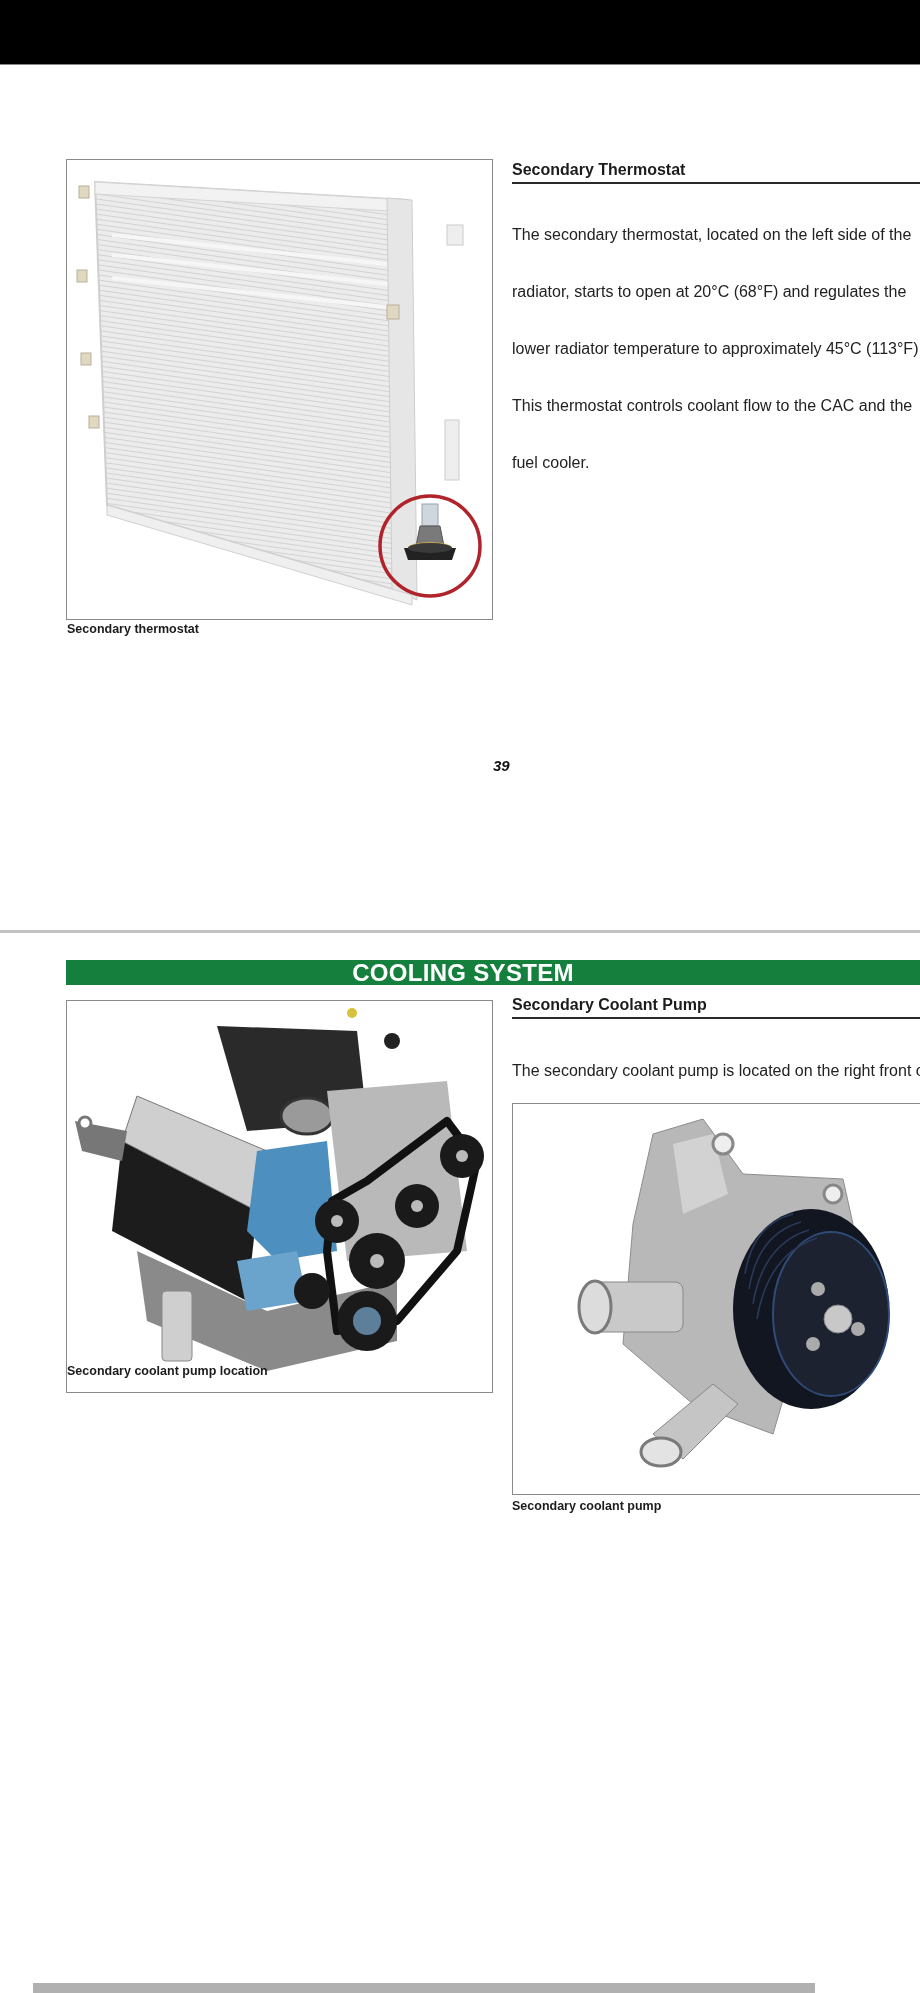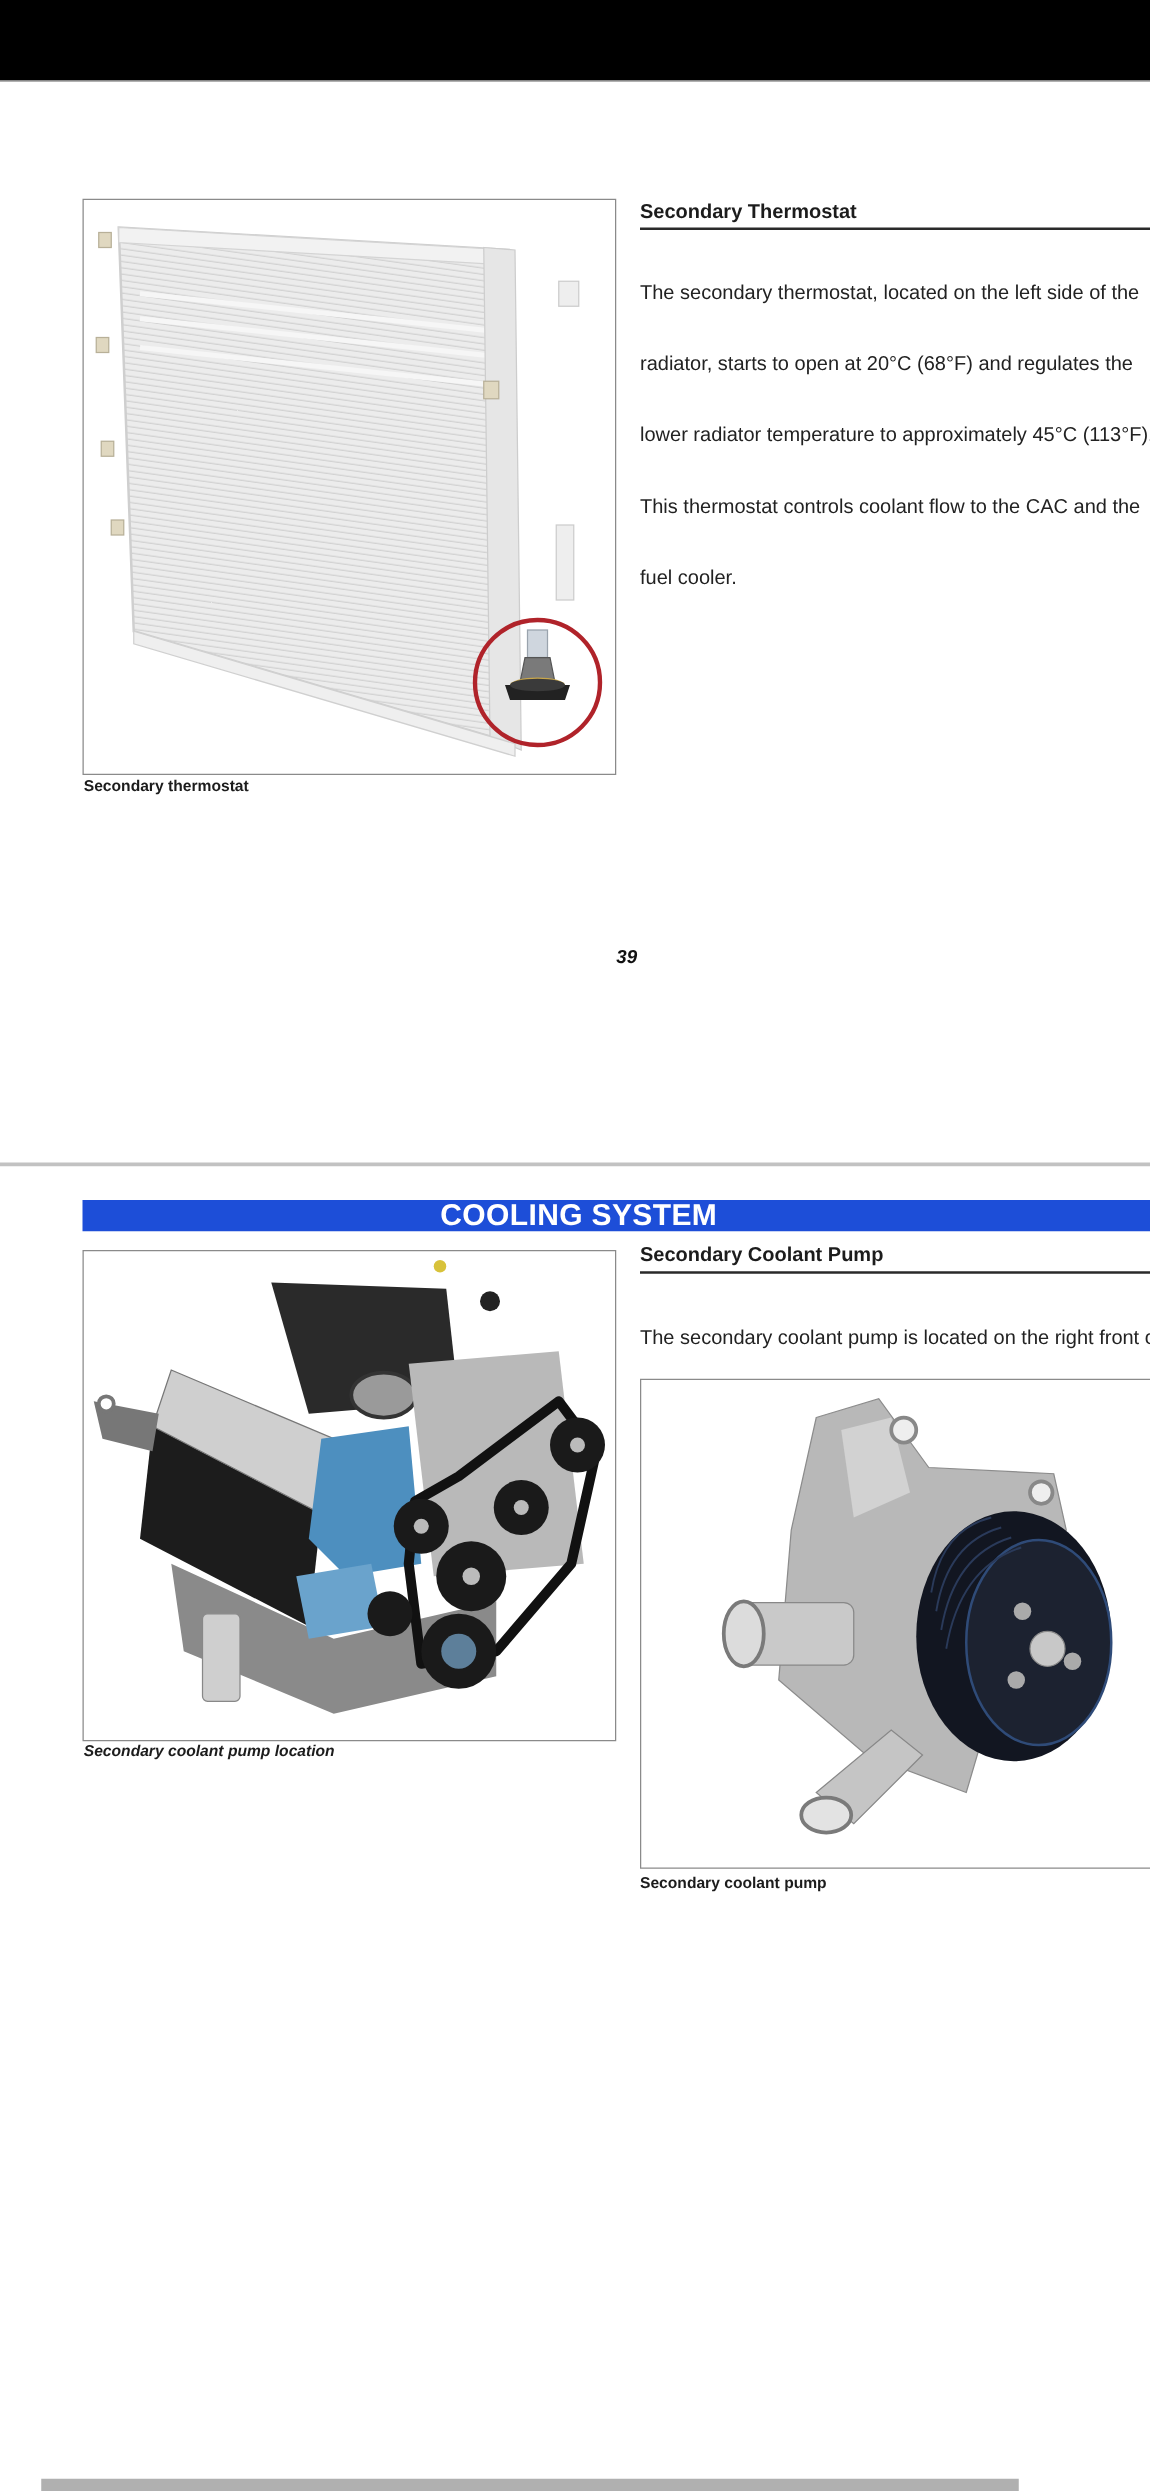--- a/index.html
+++ b/index.html
@@ -9,21 +9,21 @@
       font-family: "Liberation Sans", sans-serif; color: #1a1a1a;
     }
     .topbar { position: absolute; left: 0; top: 0; width: 920px; height: 64px; background: #000; border-bottom: 1px solid #888; }
     .frame { position: absolute; border: 1px solid #8a8a8a; background: #fff; box-sizing: border-box; overflow: hidden; }
     .caption { position: absolute; font-weight: bold; font-size: 12.5px; color: #1c1c1c; white-space: nowrap; }
     .heading { position: absolute; font-weight: bold; font-size: 16px; color: #1c1c1c; white-space: nowrap; }
     .rule { position: absolute; height: 2px; background: #2a2a2a; }
     .body-text { position: absolute; font-size: 16px; line-height: 19px; color: #222; white-space: pre; }
     .page-num { position: absolute; font-weight: bold; font-size: 15px; color: #111; font-style: italic; }
     .page-sep { position: absolute; left: 0; width: 920px; top: 930px; height: 3px; background: #c2c2c2; }
-    .section-bar { position: absolute; left: 66px; top: 960px; width: 854px; height: 25px; background: #1d4ed8; color: #fff;
+    .section-bar { position: absolute; left: 66px; top: 960px; width: 854px; height: 25px; background: #15803d; color: #fff;
       font-weight: bold; font-size: 24px; line-height: 26px; text-align: center; letter-spacing: 0.3px; padding-right: 60px; box-sizing: border-box; }
     .hscroll-thumb { position: absolute; left: 33px; top: 1983px; width: 782px; height: 10px; background: #b0b0b0; }
     svg { display: block; }
   </style>
 </head>
 <body>
 
 <div class="topbar"></div>
 
 <div>
@@ -119,21 +119,21 @@
       <circle cx="395" cy="155" r="22" fill="#1a1a1a"></circle>
         <circle cx="395" cy="155" r="6" fill="#bbb"></circle>
       <circle cx="300" cy="320" r="30" fill="#1a1a1a"></circle>
         <circle cx="300" cy="320" r="14" fill="#5d7f9a"></circle>
       <circle cx="245" cy="290" r="18" fill="#1a1a1a"></circle>
 
       <polygon points="8,120 60,130 55,160 15,150" fill="#777"></polygon>
       <circle cx="18" cy="122" r="6" fill="#fff" stroke="#777" stroke-width="3"></circle>
     </svg>
   </div>
-  <div class="caption" style="left:67px; top:1394px;font-style:italic;">Secondary coolant pump location</div>
+  <div class="caption" style="left:67px; top:1364px;">Secondary coolant pump location</div>
 
   <div class="heading" style="left:512px; top:996px;">Secondary Coolant Pump</div>
   <div class="rule" style="left:512px; top:1017px; width:408px;"></div>
   <div class="body-text" style="left:512px; top:1023px;">
     <div>The secondary coolant pump is located on the right front of</div>
     <div>the engine</div>
   </div>
 
   <div class="frame" style="left:512px; top:1103px; width:420px; height:392px;">
     <svg width="420" height="390" viewBox="0 0 420 390">

